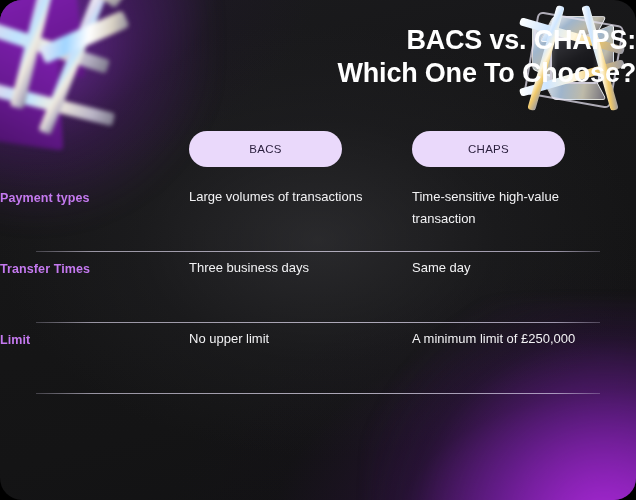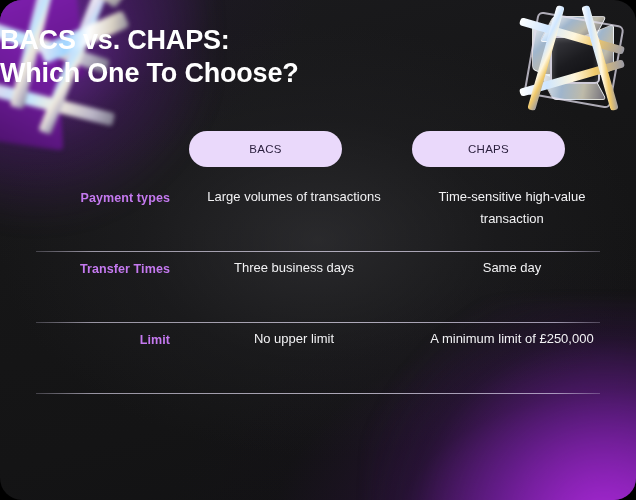--- a/index.html
+++ b/index.html
@@ -125,21 +125,21 @@
     width: 84px; height: 80px;
     border: 2px solid rgba(226,222,236,0.75);
     border-radius: 6px;
     transform: rotate(10deg);
   }
 
   
   #header {
     position: absolute;
     left: 0; right: 0; top: 24px;
-    text-align: left;
+    text-align: right;
     z-index: 5;
   }
   #title-line-1, #title-line-2 {
     color: #ffffff;
     font-size: 27px;
     font-weight: bold;
     letter-spacing: -0.2px;
     line-height: 33px;
     margin: 0;
   }
@@ -178,35 +178,33 @@
     height: 71px;
   }
   .row-inner {
     position: relative;
     height: 100%;
   }
   .row-label {
     position: absolute;
     left: 0; top: 10px;
     width: 146px;
-    text-align: right;
+    text-align: left;
     color: #c479ef;
     font-size: 12.5px;
     font-weight: bold;
     letter-spacing: 0.1px;
-    padding-left: 24px;
   }
   .row-col {
     position: absolute;
     top: 5px;
     color: #f2f2f4;
     font-size: 13px;
     line-height: 22px;
     font-weight: 400;
-    text-align: center;
   }
   .col-a { left: 189px; width: 210px; }
   .col-b { left: 412px; width: 200px; }
   .divider {
     position: absolute;
     left: 36px;
     right: 36px;
     bottom: 0;
     height: 1px;
     background: linear-gradient(90deg, rgba(205,198,222,0.25) 0%, rgba(214,208,228,0.68) 10%, rgba(222,216,236,0.75) 55%, rgba(214,206,232,0.70) 92%, rgba(200,192,218,0.30) 100%);

